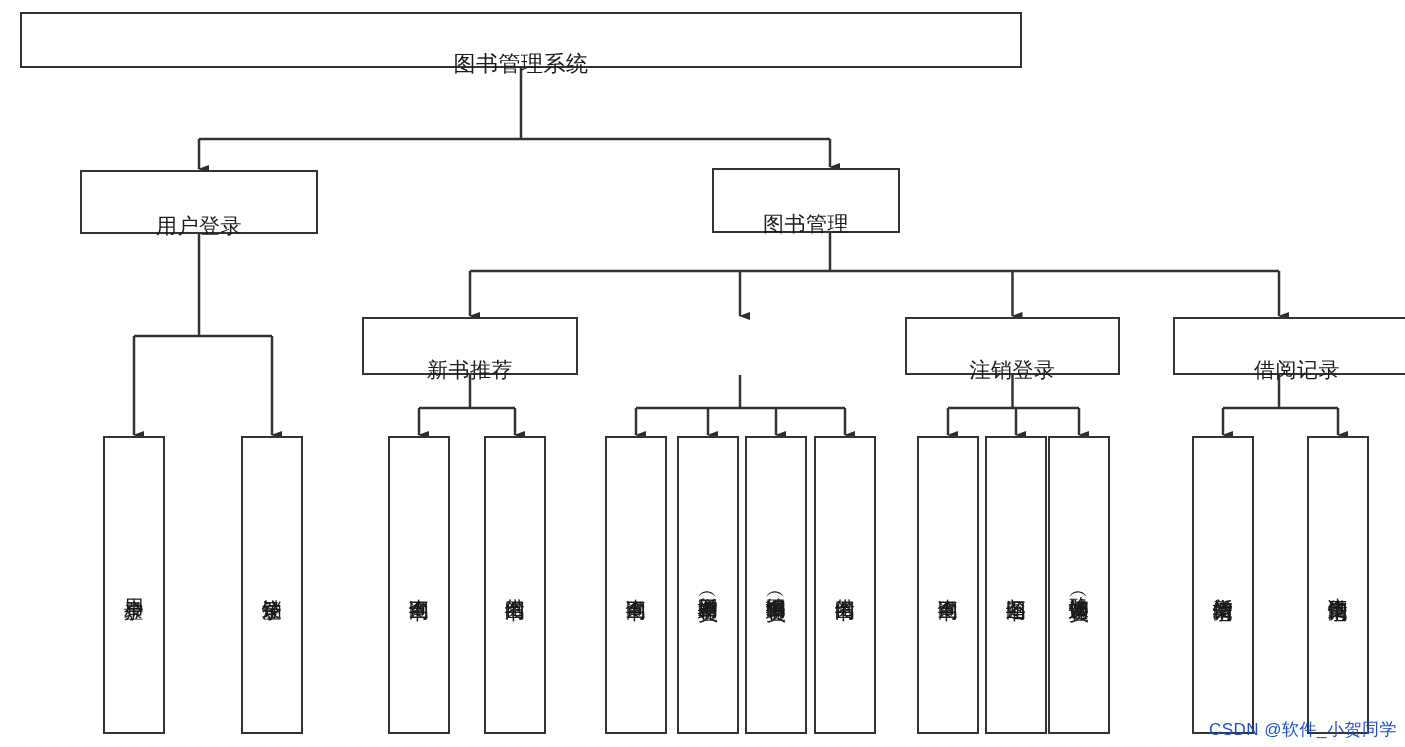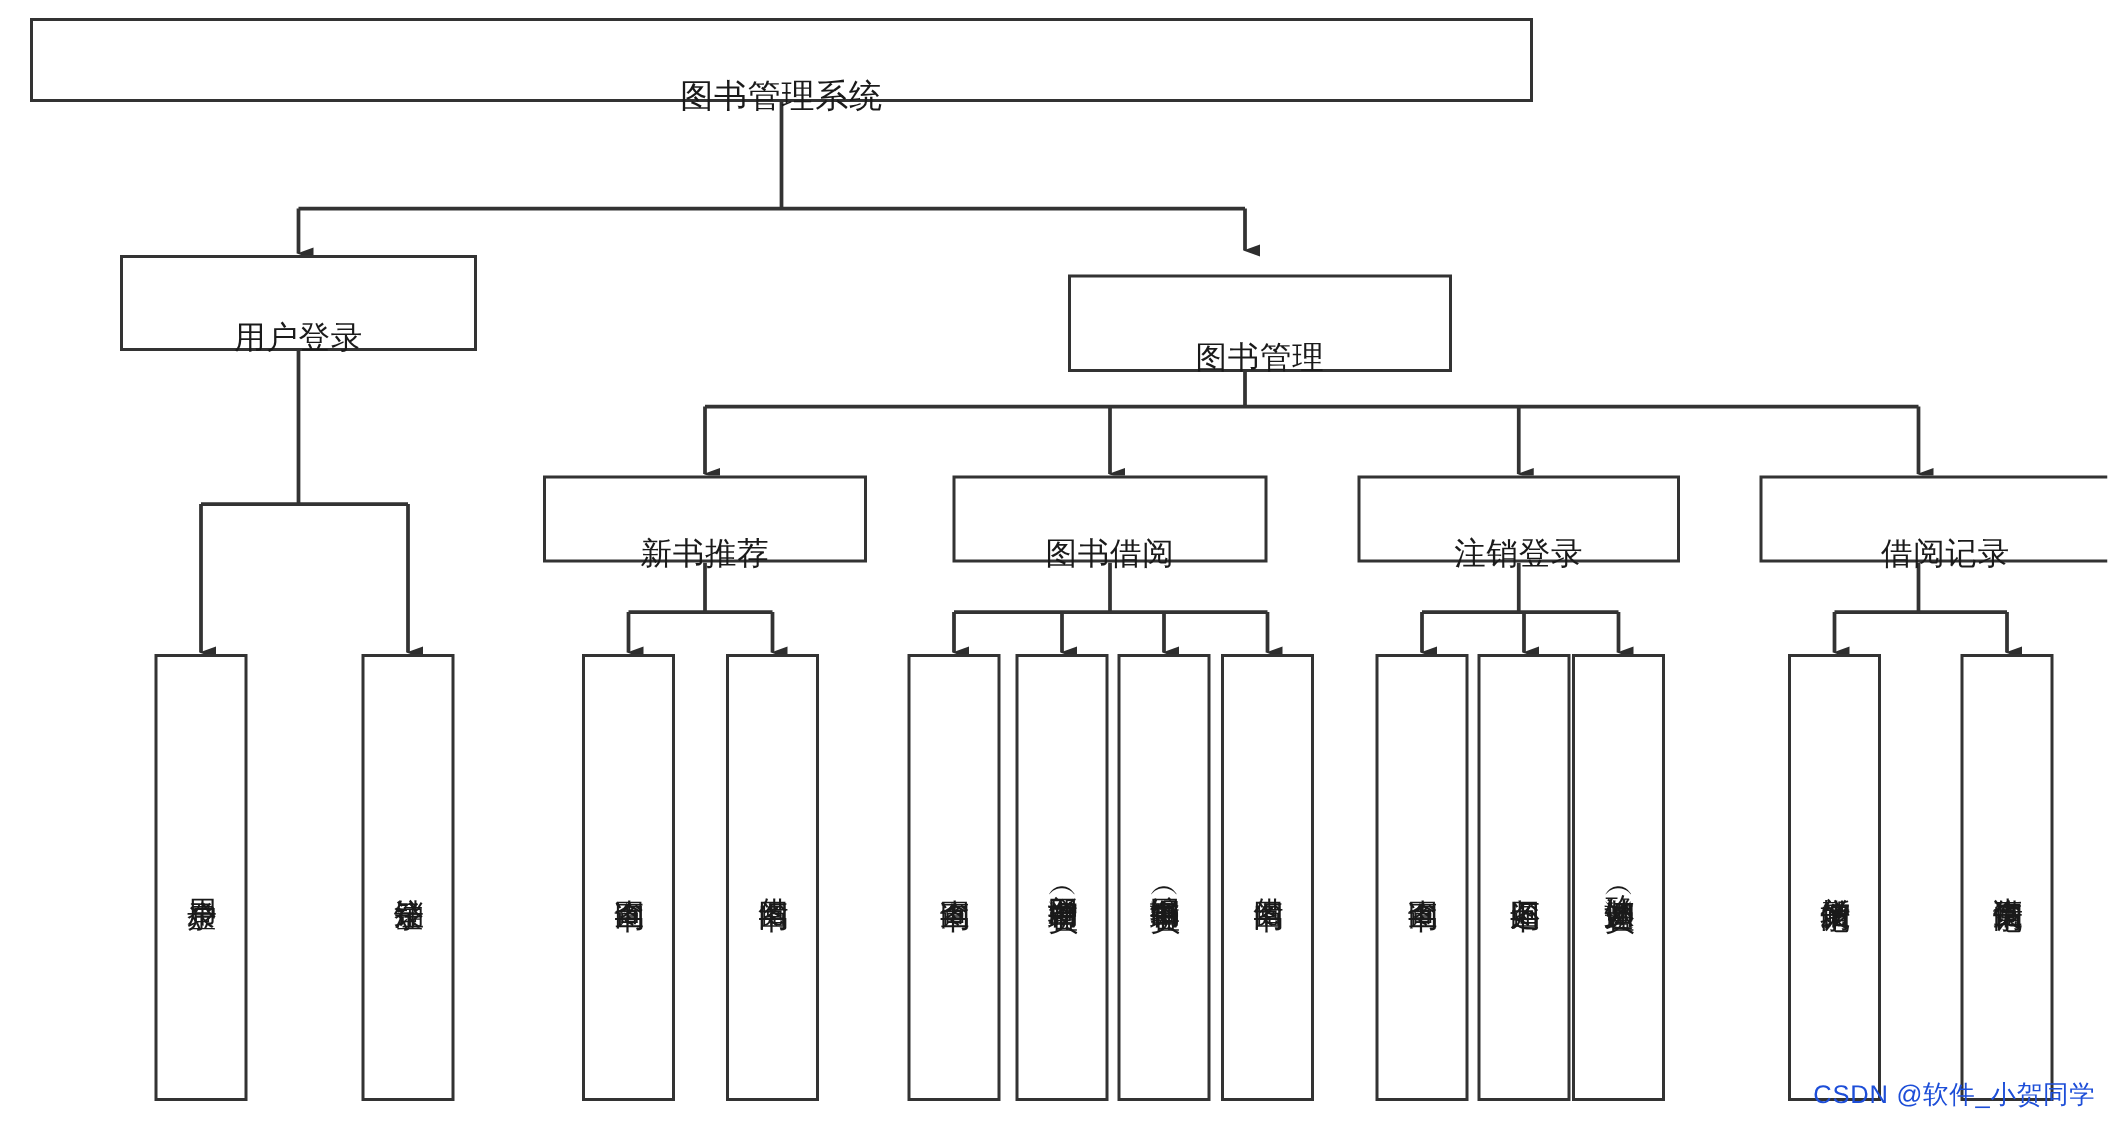--- a/index.html
+++ b/index.html
@@ -118,28 +118,25 @@
         <path d="M 1338 408 L 1338 435" marker-end="url(#arrowhead)"></path>
       </g>
   </svg>
 
   <div class="node root h" style="left: 20px; top: 12px; width: 1002px; height: 56px;">
     <span class="label">图书管理系统</span>
   </div>
   <div class="node h" style="left: 80px; top: 170px; width: 238px; height: 64px;">
     <span class="label">用户登录</span>
   </div>
-  <div class="node h" style="left: 712px; top: 183px; width: 256px; height: 65px;">
+  <div class="node h" style="left: 712px; top: 168px; width: 188px; height: 65px;">
     <span class="label">图书管理</span>
   </div>
   <div class="node h" style="left: 362px; top: 317px; width: 216px; height: 58px; align-items: center;">
     <span class="label">新书推荐</span>
-  </div>
-  <div class="node h" style="left: 635px; top: 317px; width: 210px; height: 58px;">
-    <span class="label">图书借阅</span>
   </div>
   <div class="node h" style="left: 905px; top: 317px; width: 215px; height: 58px;">
     <span class="label">注销登录</span>
   </div>
   <div class="node h" style="left: 1173px; top: 317px; width: 248px; height: 58px;">
     <span class="label">借阅记录</span>
   </div>
 
   <div class="node v" style="left: 103px; top: 436px; width: 62px; height: 298px;">
     <span class="label">用户登录</span>

